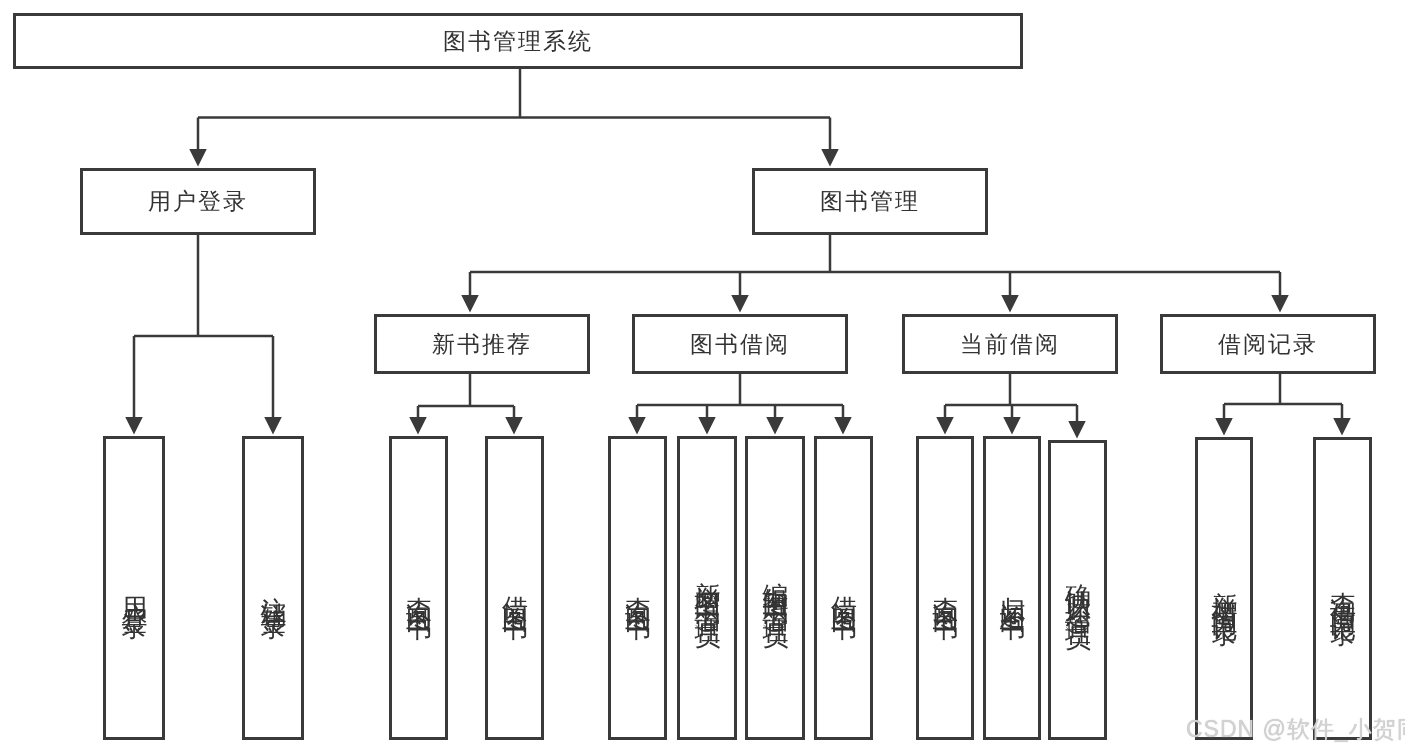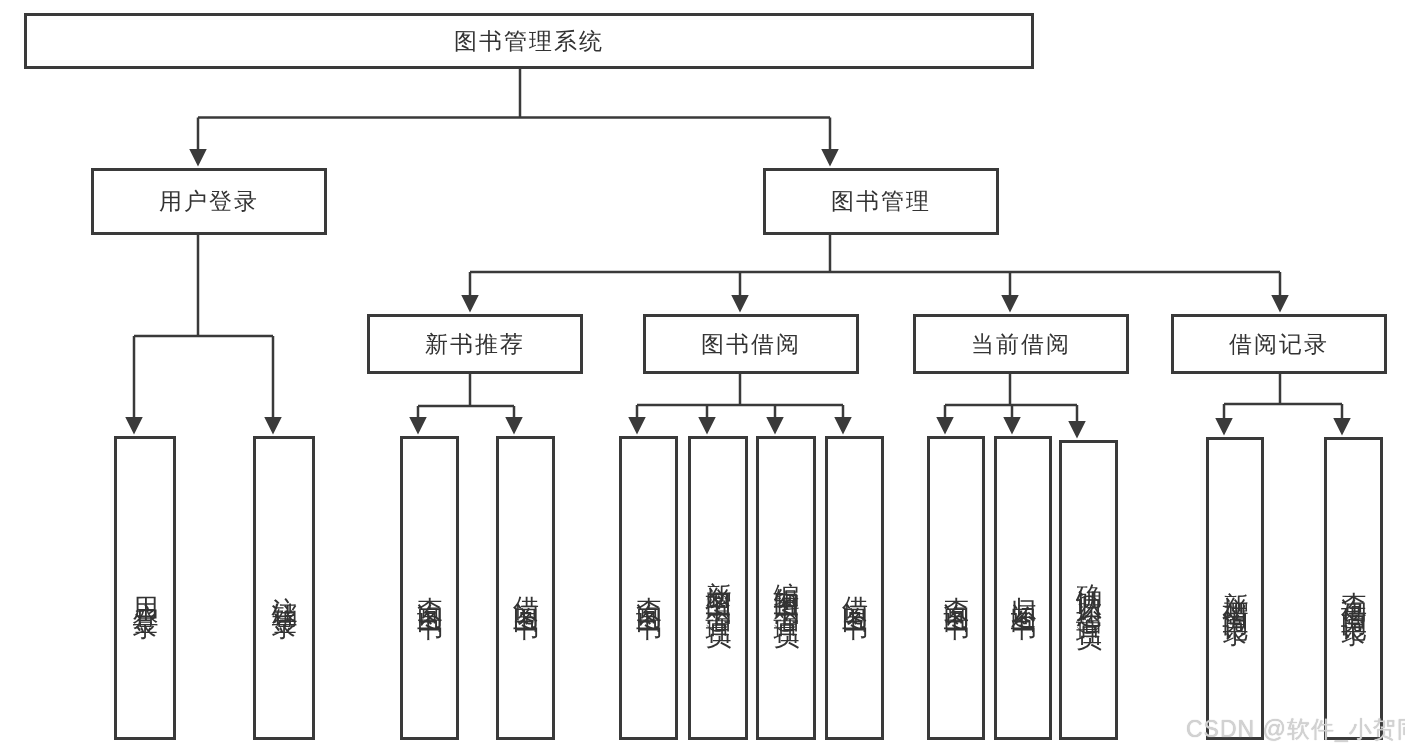--- a/index.html
+++ b/index.html
@@ -29,21 +29,20 @@
     box-sizing: border-box;
     background: #ffffff;
     border: 3px solid #3a3a3a;
     color: #333333;
     display: flex;
     align-items: center;
     justify-content: center;
     text-align: center;
     line-height: 1.15;
     white-space: nowrap;
-    margin-left: 11px;
   }
   .hnode {
     font-size: 23px;
     letter-spacing: 2px;
   }
   .vnode {
     writing-mode: vertical-rl;
     text-orientation: mixed;
     font-size: 26px;
     letter-spacing: 6px;
@@ -114,21 +113,21 @@
       <path d="M1224,404 V432" marker-end="url(#arrow)"></path>
       <path d="M1342,404 V432" marker-end="url(#arrow)"></path>
     </g>
   </svg>
 
   <div class="node hnode" style="left:13px; top:13px; width:1010px; height:56px">图书管理系统</div>
 
   <div class="node hnode" style="left:80px; top:168px; width:236px; height:67px">用户登录</div>
   <div class="node hnode" style="left:752px; top:168px; width:236px; height:67px">图书管理</div>
 
-  <div class="node hnode" style="left:356px; top:314px; width:216px; height:60px">新书推荐</div>
+  <div class="node hnode" style="left:374px; top:314px; width:216px; height:60px">新书推荐</div>
   <div class="node hnode" style="left:902px; top:314px; width:216px; height:60px">当前借阅</div>
   <div class="node hnode" style="left:632px; top:314px; width:216px; height:60px">图书借阅</div>
   <div class="node hnode" style="left:1160px; top:314px; width:216px; height:60px">借阅记录</div>
 
   <div class="node vnode" style="left:103px; top:436px; width:62px; height:304px">用户登录</div>
   <div class="node vnode" style="left:242px; top:436px; width:62px; height:304px">注销登录</div>
 
   <div class="node vnode" style="left:389px; top:436px; width:59px; height:304px">查询图书</div>
   <div class="node vnode" style="left:485px; top:436px; width:59px; height:304px">借阅图书</div>
 

